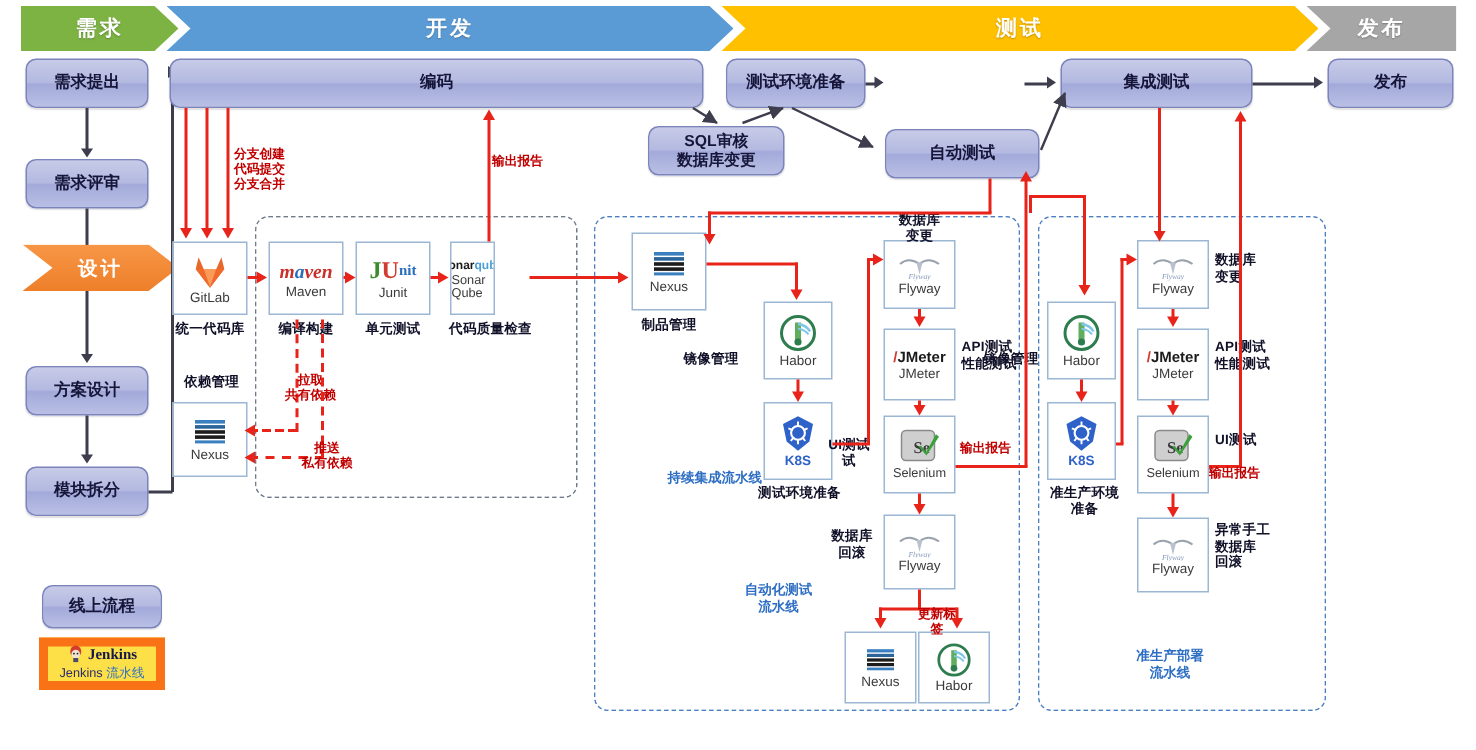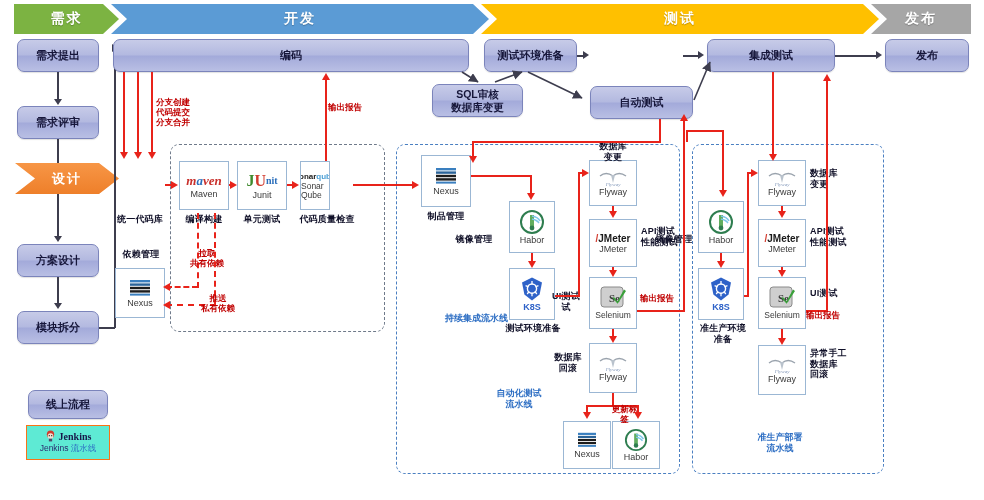--- a/index.html
+++ b/index.html
@@ -117,21 +117,21 @@
   .arw { position:absolute; width:0; height:0; }
   .arw.d { border-left:4px solid transparent; border-right:4px solid transparent; border-top:6px solid #3d3d4e; }
   .arw.r { border-top:4px solid transparent; border-bottom:4px solid transparent; border-left:6px solid #3d3d4e; }
   .arw.rd { border-left:4.5px solid transparent; border-right:4.5px solid transparent; border-top:7px solid #e8231a; }
   .arw.ru { border-left:4.5px solid transparent; border-right:4.5px solid transparent; border-bottom:7px solid #e8231a; }
   .arw.rr { border-top:4.5px solid transparent; border-bottom:4.5px solid transparent; border-left:7px solid #e8231a; }
   .arw.rl { border-top:4.5px solid transparent; border-bottom:4.5px solid transparent; border-right:7px solid #e8231a; }
 
   
   .legend-box {
-    position:absolute; border:1px solid #f97316; background:#5eead4;
+    position:absolute; border:6px solid #f97316; background:#fde047;
     display:flex; flex-direction:column; align-items:center; justify-content:center;
     font-size:9px; color:#24246b;
   }
   .jk-row { display:flex; align-items:center; gap:3px; }
   .jk-row b { font-family:"Liberation Serif",serif; font-size:10px; color:#17174a; }
   .jk-sub { font-size:8.5px; color:#2b2b6e; margin-top:1px; }
   .jk-sub i { font-style:normal; color:#2e6fc4; }
 
   svg { display:block; }
 </style>
@@ -246,20 +246,31 @@
   </div>
   <div class="bcap" style="left:482px; top:388px; width:74px;">
     <span>自动化测试</span><br>
     <span>流水线</span>
   </div>
   <div class="bcap" style="left:740px; top:432px; width:80px;">
     <span>准生产部署</span><br>
     <span>流水线</span>
   </div>
 
+  <div class="tool" style="left:115px; top:161px; width:50px; height:49px;">
+    <span class="glyph">
+      <svg width="26" height="24" viewBox="0 0 24 22">
+        <path d="M12 21 L3.2 9.4 L5 2.2 L8.1 9.4 H15.9 L19 2.2 L20.8 9.4 Z" fill="#e8682b"></path>
+        <path d="M12 21 L8.1 9.4 H15.9 Z" fill="#fc9a5a"></path>
+        <path d="M12 21 L3.2 9.4 H8.1 Z" fill="#f06a2c"></path>
+        <path d="M12 21 L20.8 9.4 H15.9 Z" fill="#f06a2c"></path>
+      </svg>
+    </span>
+    <span class="tname">GitLab</span>
+  </div>
   <div class="cap" style="left:105px; top:214px; width:70px;">
     <span>统一代码库</span>
   </div>
 
   <div class="tool" style="left:179px; top:161px; width:50px; height:49px;">
     <span class="glyph" style="font-style:italic; font-weight:bold; font-size:13px; color:#c9302c; font-family:'Liberation Serif',serif;">m<span style="color:#2a6ebb;">a</span>ven</span>
     <span class="tname">Maven</span>
   </div>
   <div class="cap" style="left:174px; top:214px; width:60px;">
     <span>编译构建</span>

